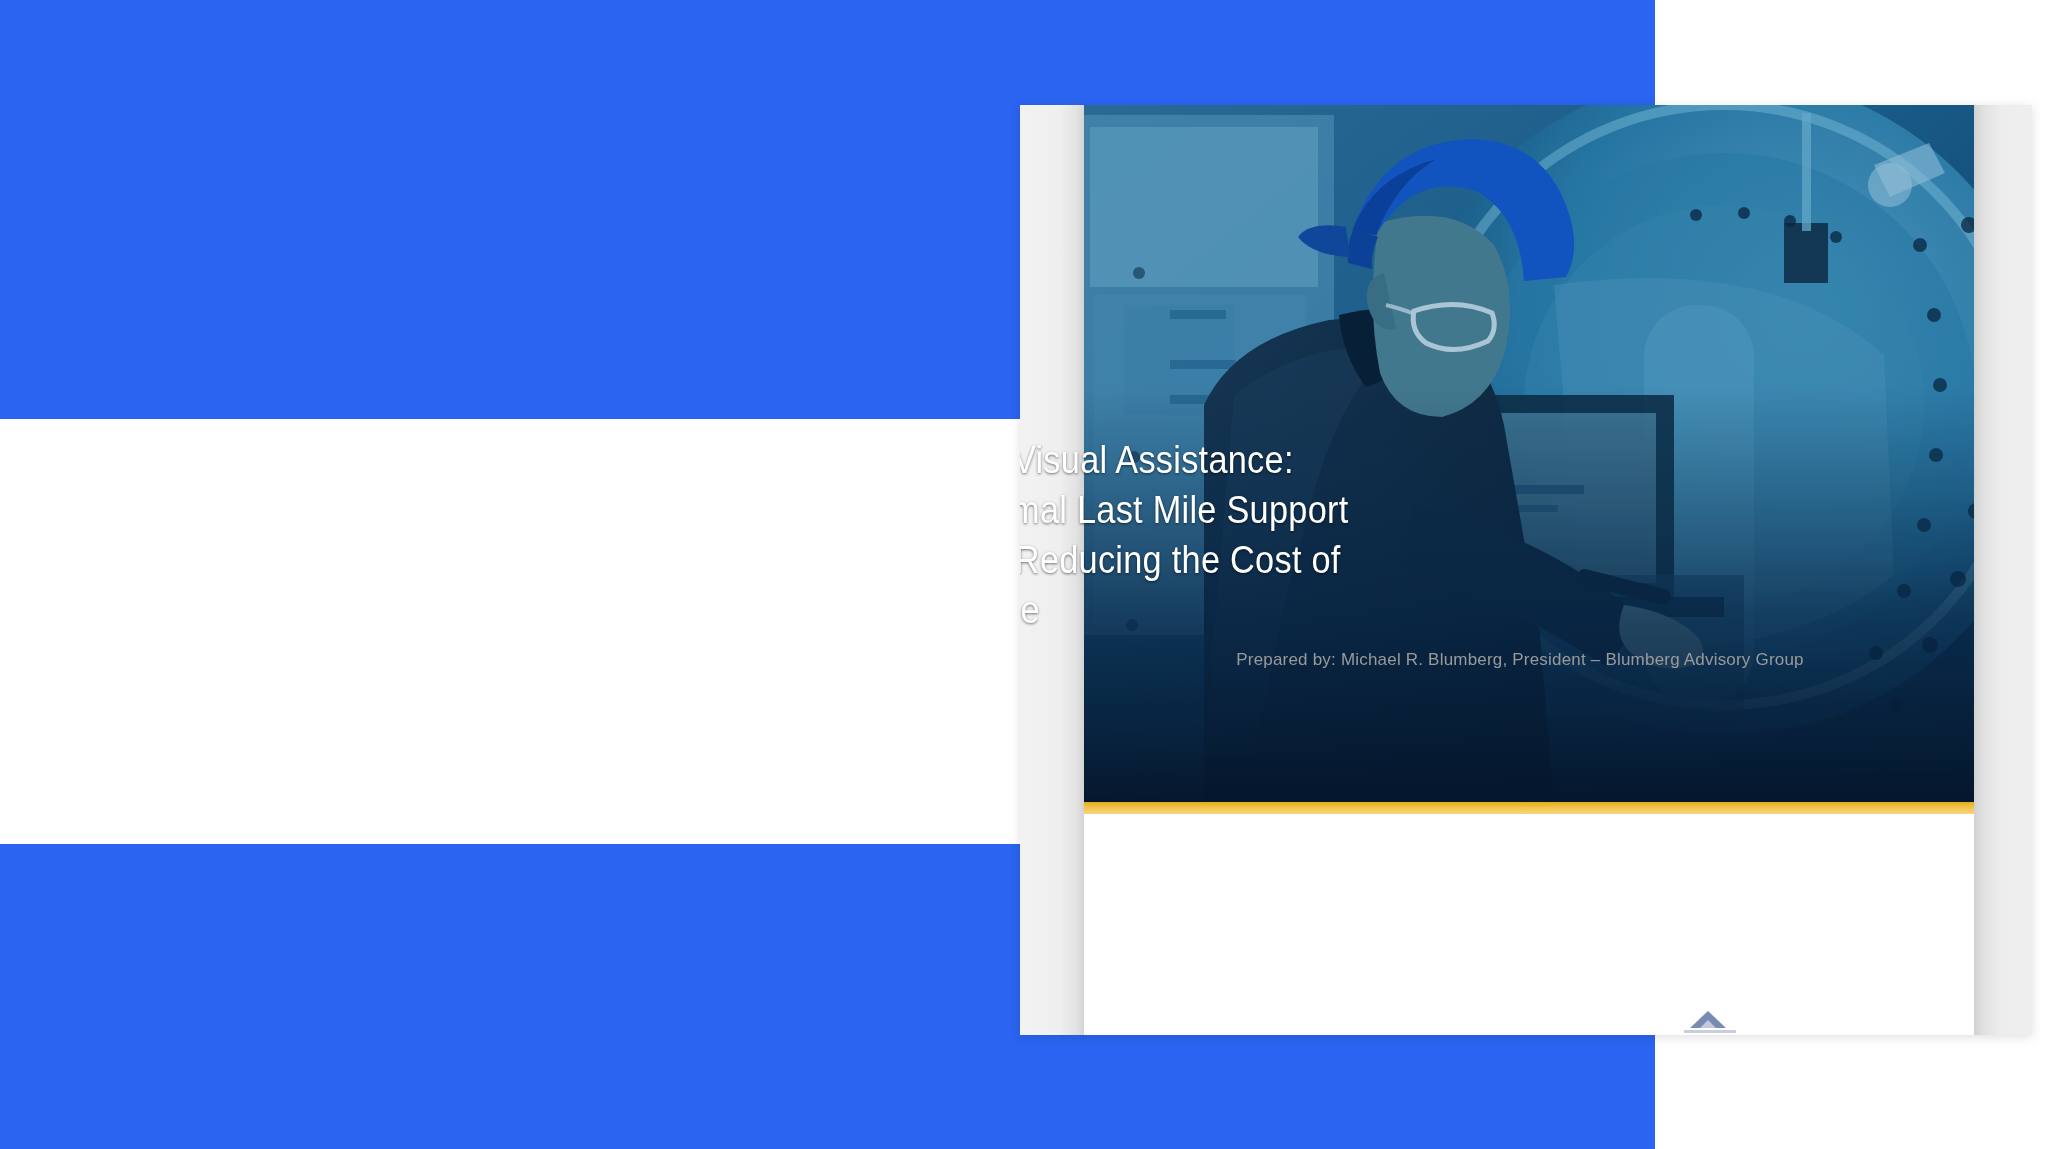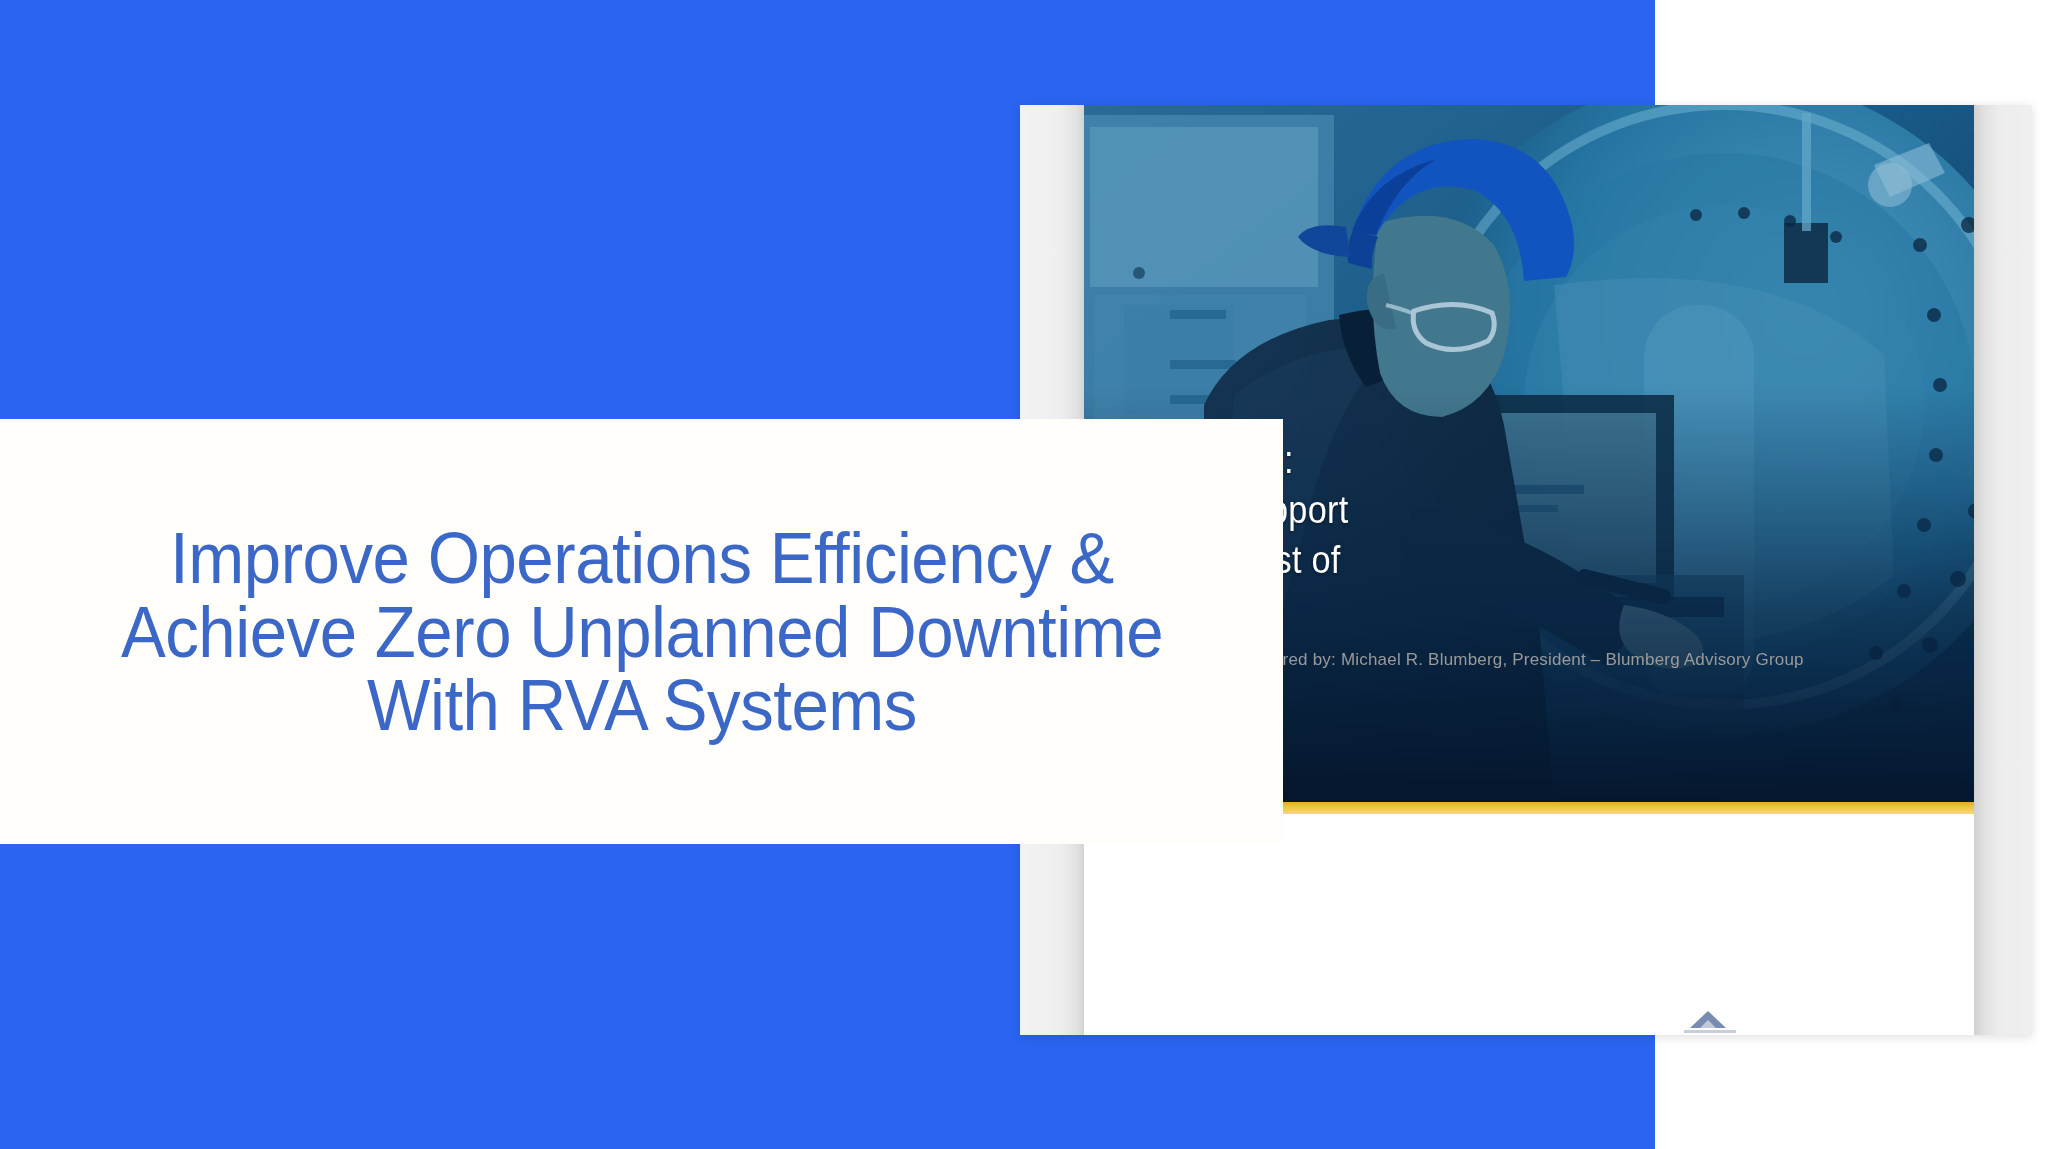--- a/index.html
+++ b/index.html
@@ -271,19 +271,14 @@
 
     <div id="doc-logo">
       <svg viewBox="0 0 120 40" width="120" height="40" aria-hidden="true">
         <path d="M34 30 L52 13 L70 30 Z" fill="#2b4a86" opacity="0.85"></path>
         <path d="M44 30 L52 22 L60 30 Z" fill="#ffffff" opacity="0.55"></path>
         <rect x="28" y="32" width="52" height="3" fill="#2b4a86" opacity="0.35"></rect>
       </svg>
     </div>
   </div>
 
-  <div id="title-panel">
-    <div id="title-text">Improve Operations Efficiency &amp;
-Achieve Zero Unplanned Downtime
-With RVA Systems</div>
-  </div>
 
 </div>
 
 </body></html>

